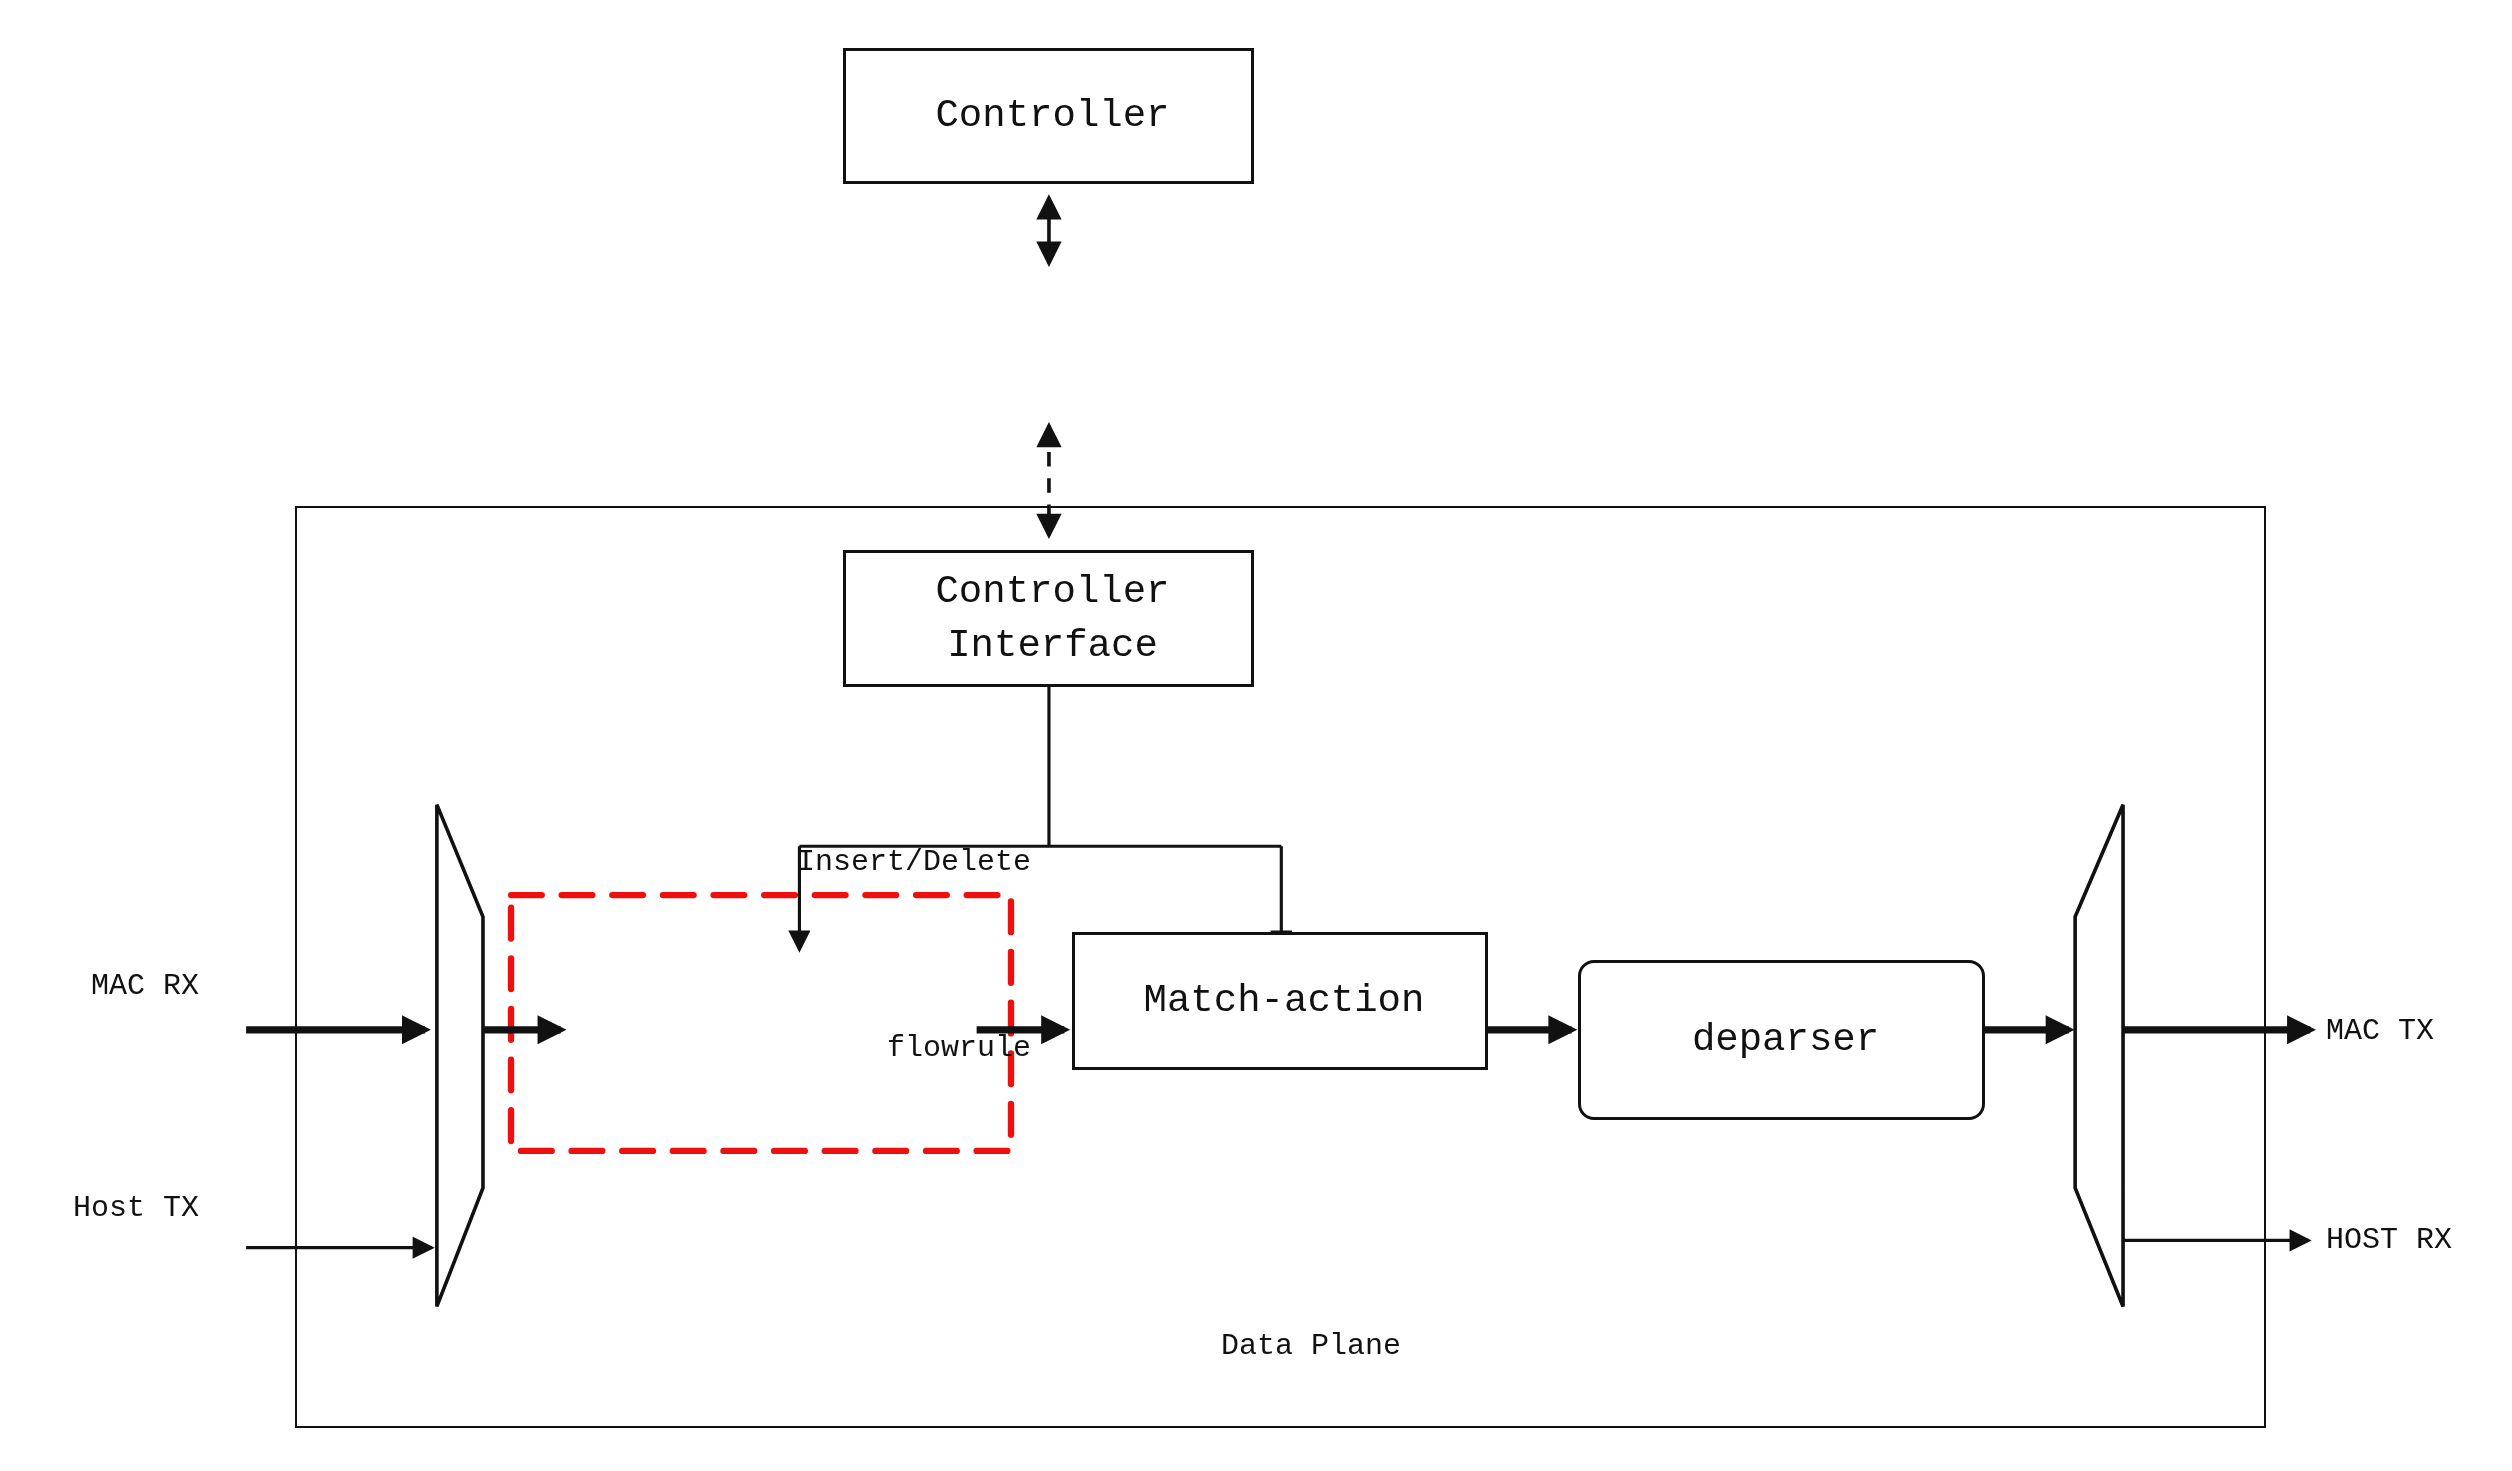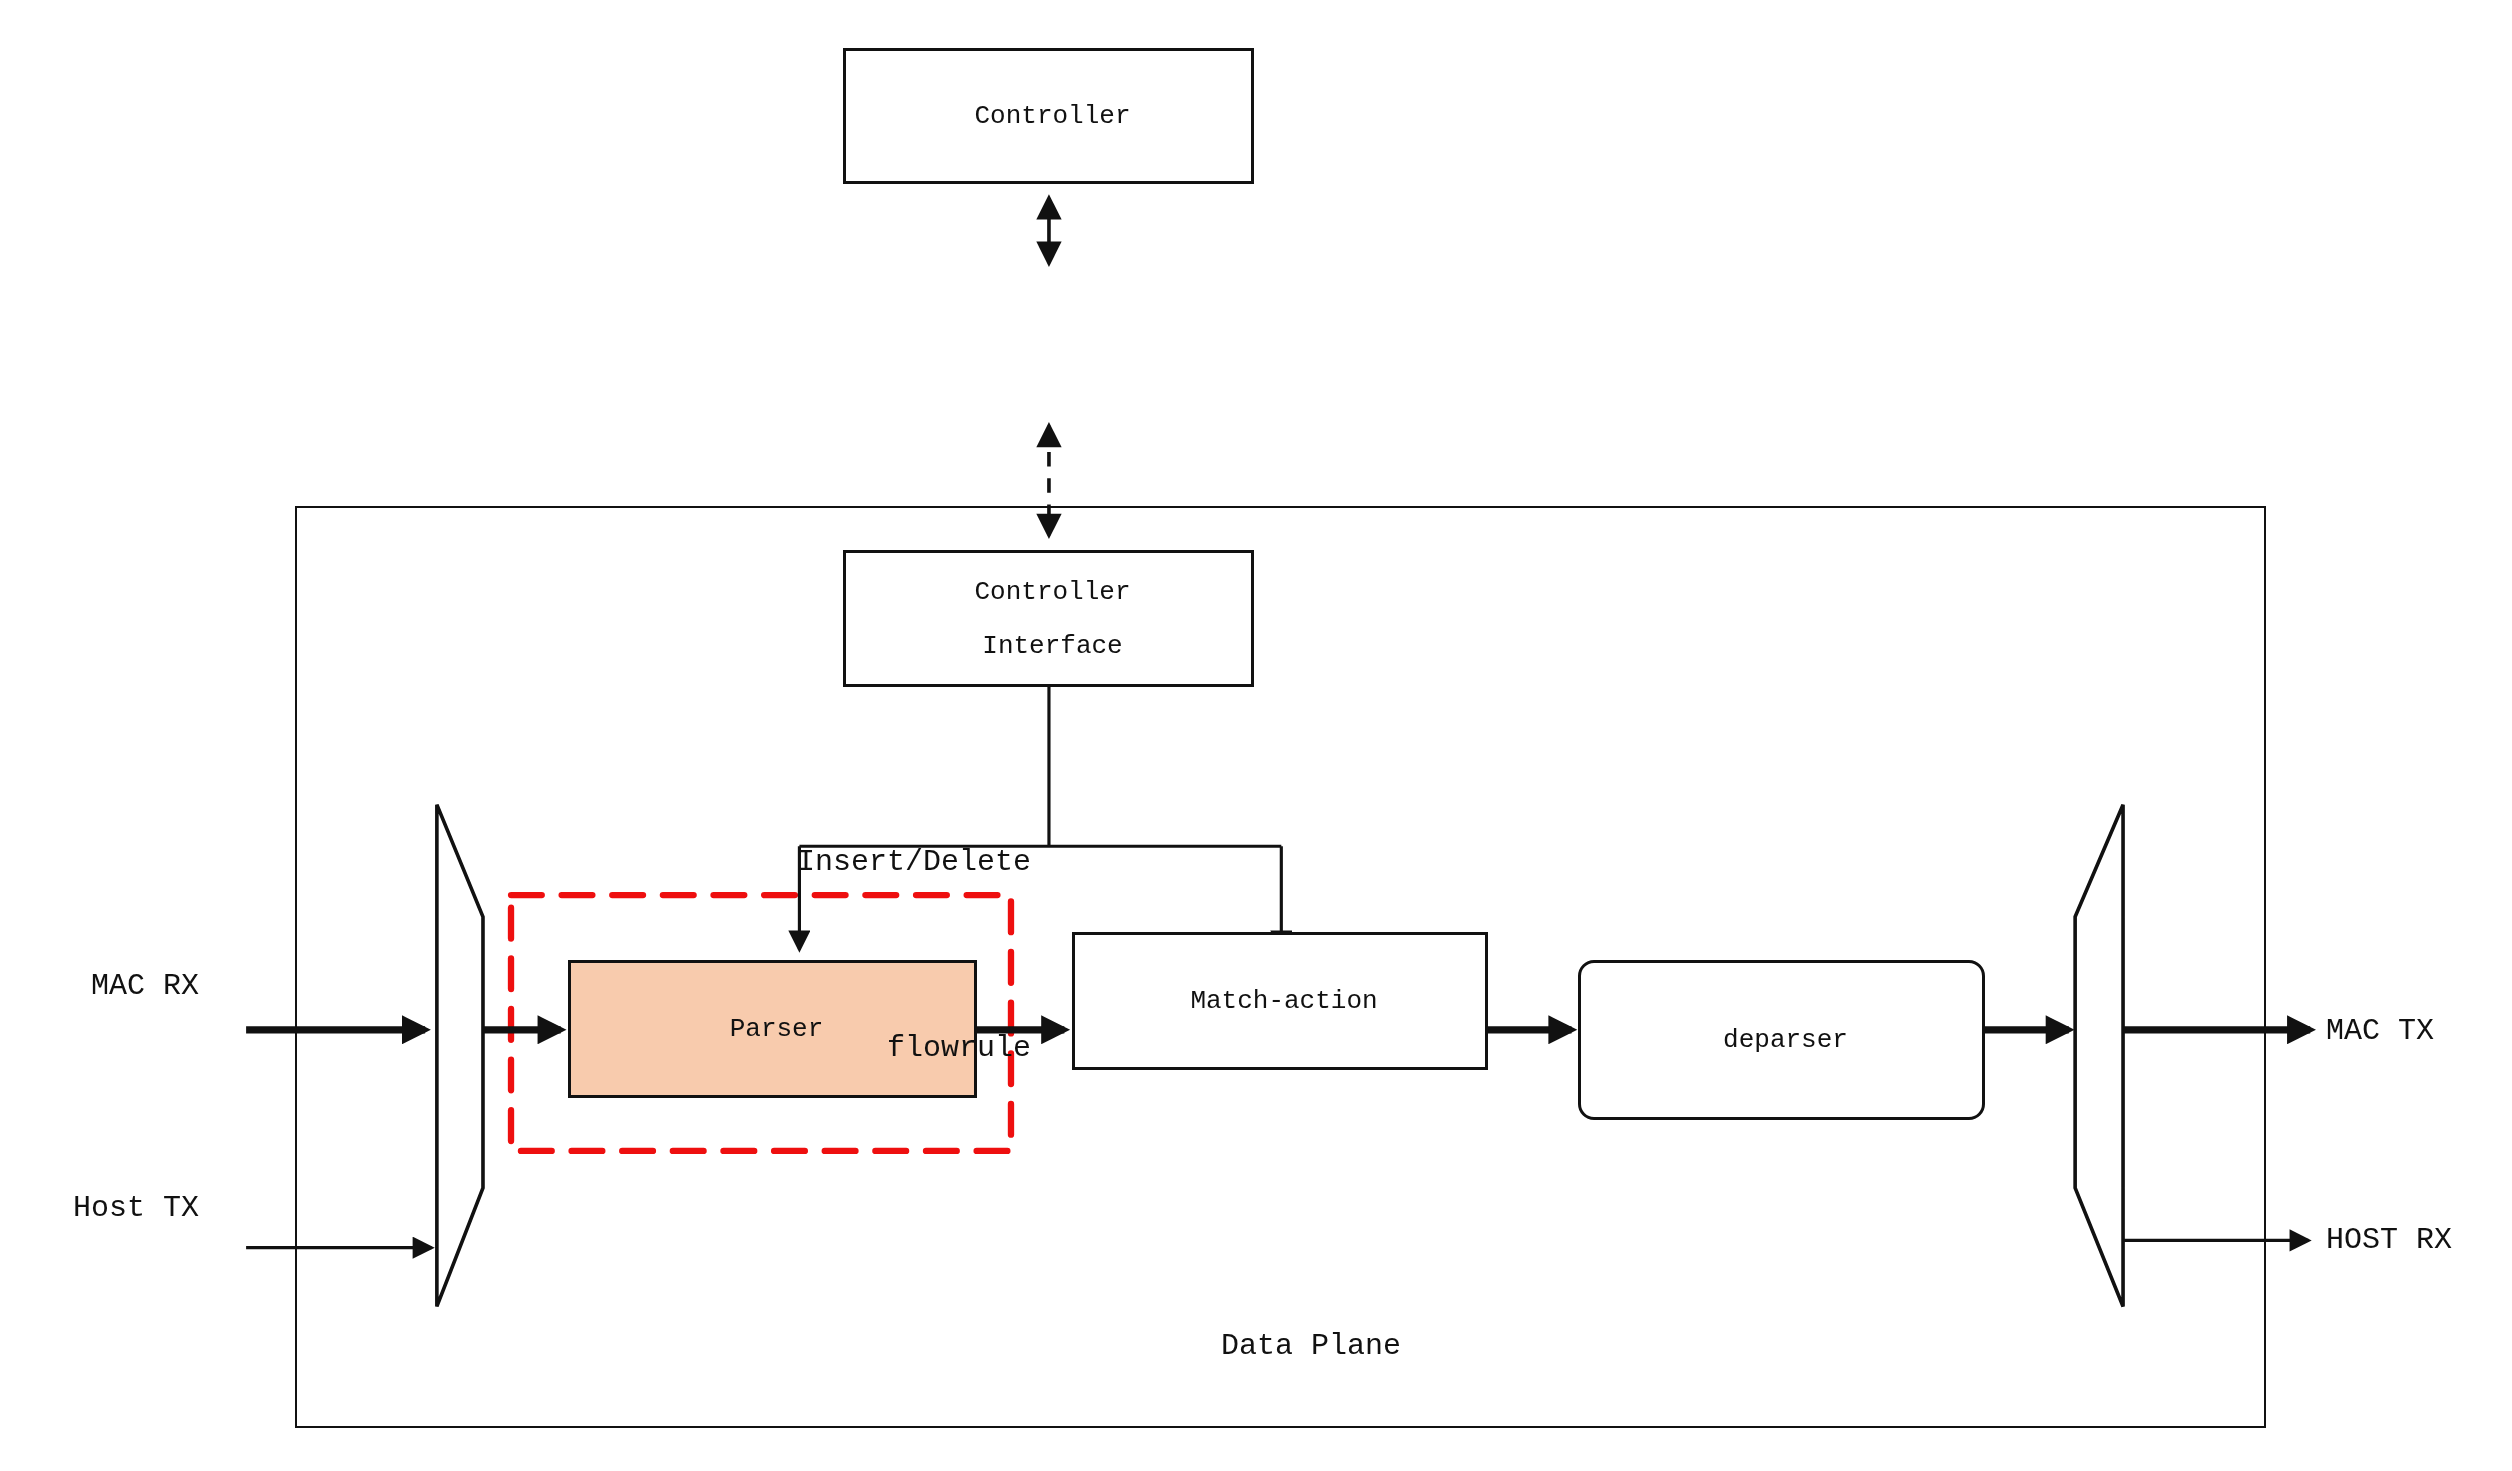--- a/index.html
+++ b/index.html
@@ -25,21 +25,21 @@
     box-sizing:border-box;
     background:transparent;
   }
   .node{
     position:absolute;z-index:3;
     border:3.6px solid var(--ink);
     box-sizing:border-box;
     background:var(--box-fill);
     display:flex;flex-direction:column;
     align-items:center;justify-content:center;
-    font-size:26px;line-height:54px;
+    font-size:39px;line-height:54px;
     text-align:right;white-space:nowrap;padding-left:8px;
   }
   .lbl{
     position:absolute;z-index:3;
     font-size:30px;line-height:49px;white-space:pre;
   }
   .right{text-align:right;}
   .center{text-align:center;}
   
   #controller   {left:843px;  top:48px;   width:411px; height:136px;}
@@ -102,23 +102,20 @@
   <div class="node" id="controller">
     <span>Controller</span>
   </div>
 
 
   <div class="node" id="ctl-iface">
     <span>Controller</span>
     <span>Interface</span>
   </div>
 
-  <div class="node" id="parser">
-    <span>Parser</span>
-  </div>
 
   <div class="node" id="match-action">
     <span>Match-action</span>
   </div>
 
   <div class="node" id="deparser">
     <span>deparser</span>
   </div>
 
   <div class="lbl right" id="flowrule-note">

